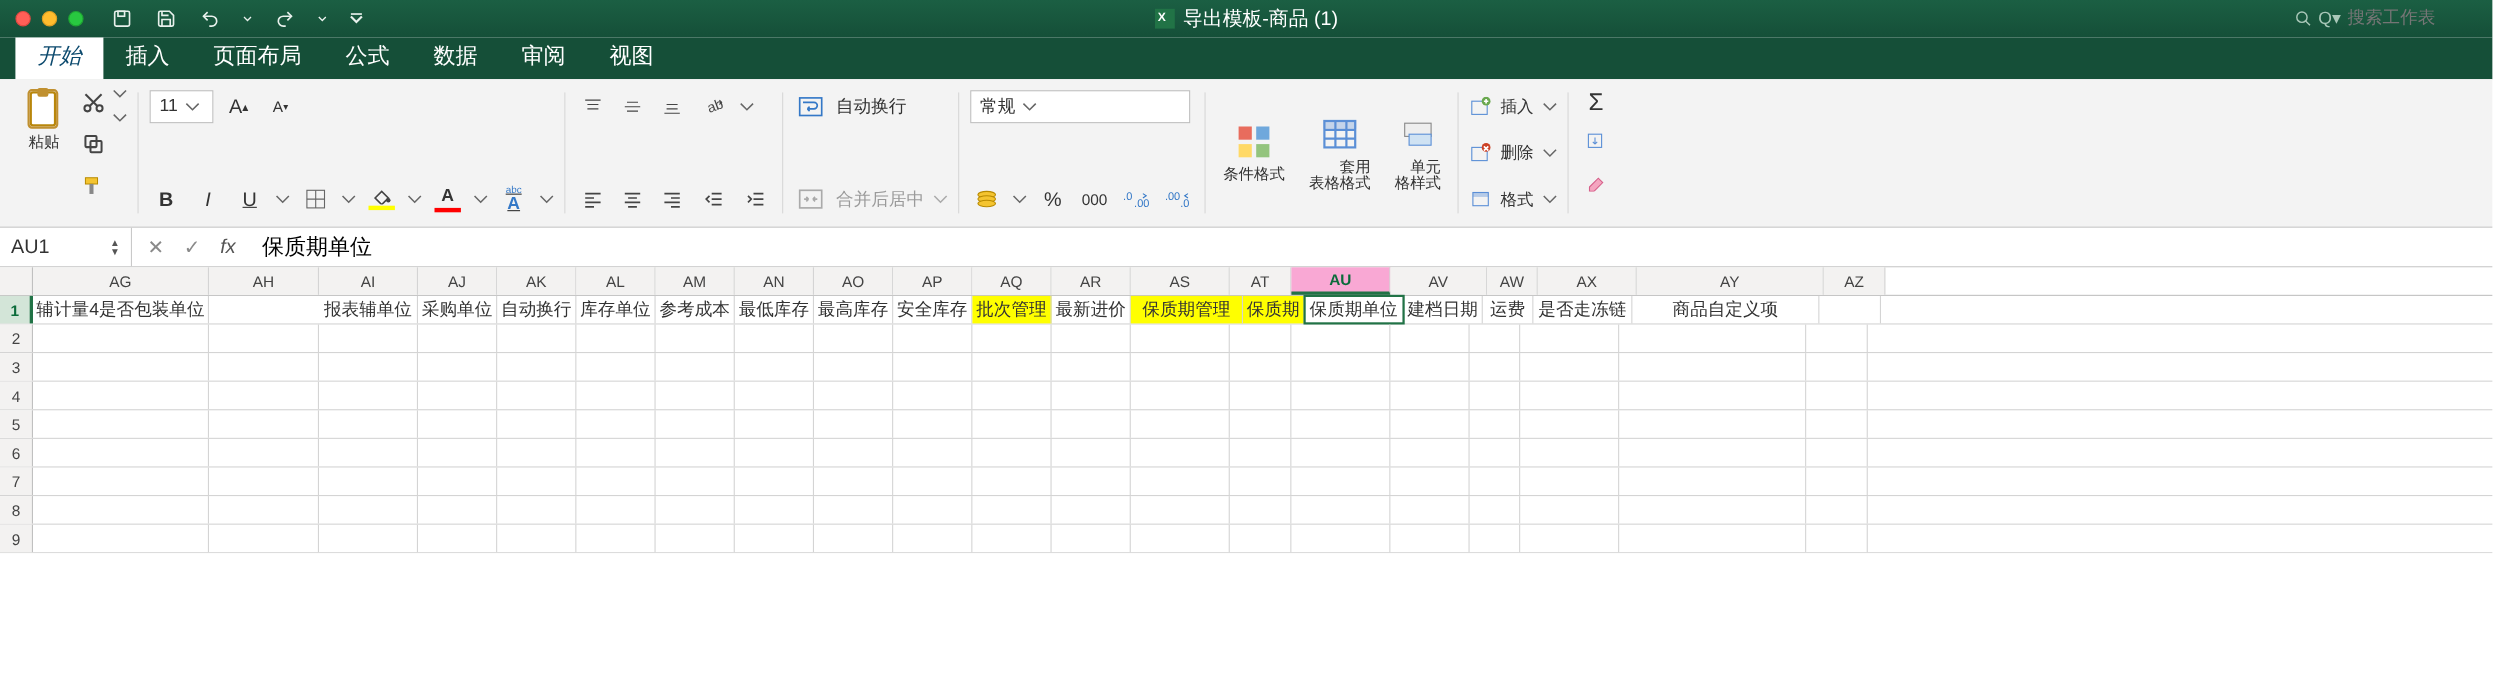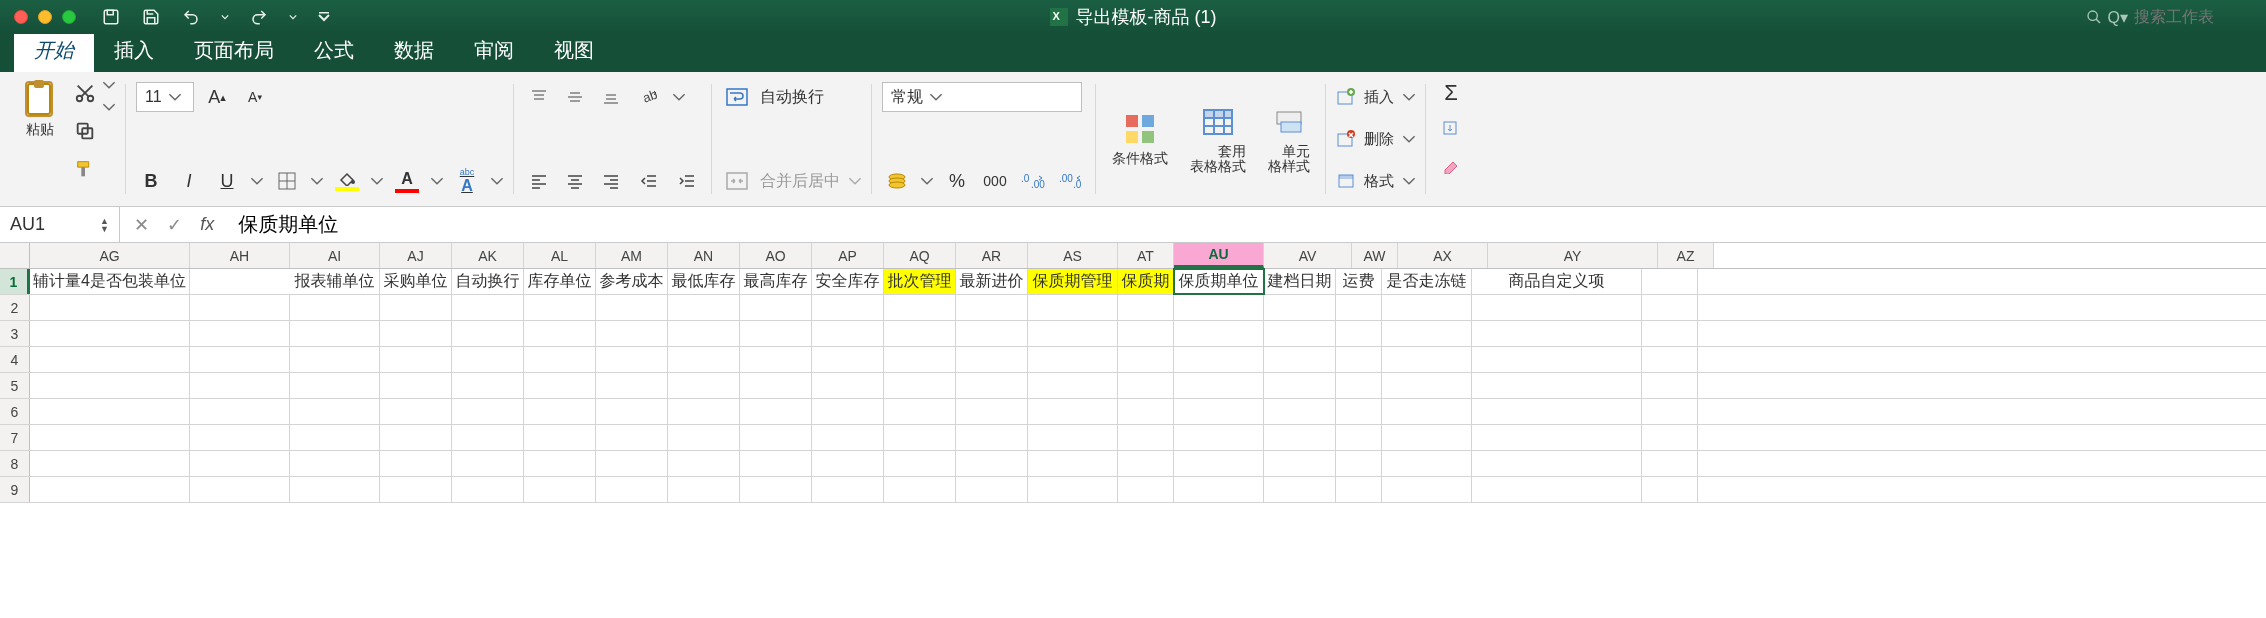--- a/index.html
+++ b/index.html
@@ -540,21 +540,21 @@
         <div class="cell" style="width: 90px;">报表辅单位</div>
         <div class="cell" style="width: 72px;">采购单位</div>
         <div class="cell" style="width: 72px;">自动换行</div>
         <div class="cell" style="width: 72px;">库存单位</div>
         <div class="cell" style="width: 72px;">参考成本</div>
         <div class="cell" style="width: 72px;">最低库存</div>
         <div class="cell" style="width: 72px;">最高库存</div>
         <div class="cell" style="width: 72px;">安全库存</div>
         <div class="cell hl" style="width: 72px;">批次管理</div>
         <div class="cell" style="width: 72px;">最新进价</div>
-        <div class="cell hl" style="width: 90px;">保质期管理</div>
+        <div class="cell hl" style="width: 102px;">保质期管理</div>
         <div class="cell hl" style="width: 56px;">保质期</div>
         <div class="cell selected" style="width: 90px;">保质期单位</div>
         <div class="cell" style="width: 72px;">建档日期</div>
         <div class="cell" style="width: 46px;">运费</div>
         <div class="cell" style="width: 90px;">是否走冻链</div>
         <div class="cell" style="width: 170px;">商品自定义项</div>
         <div class="cell" style="width: 56px;"></div>
       </div>
       <div class="row-line">
         <div class="rowh">2</div>

